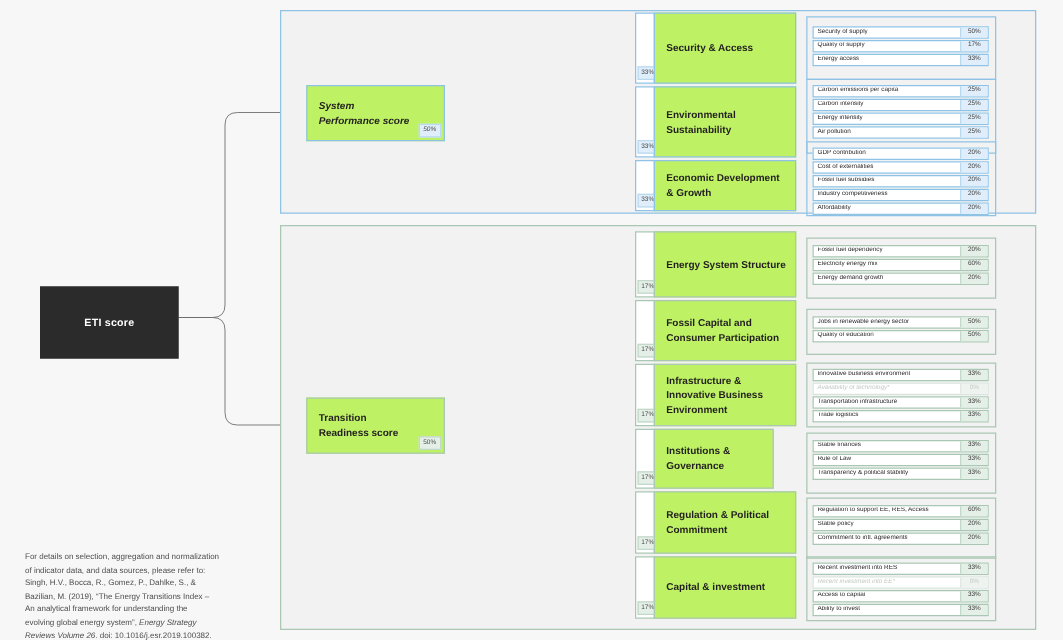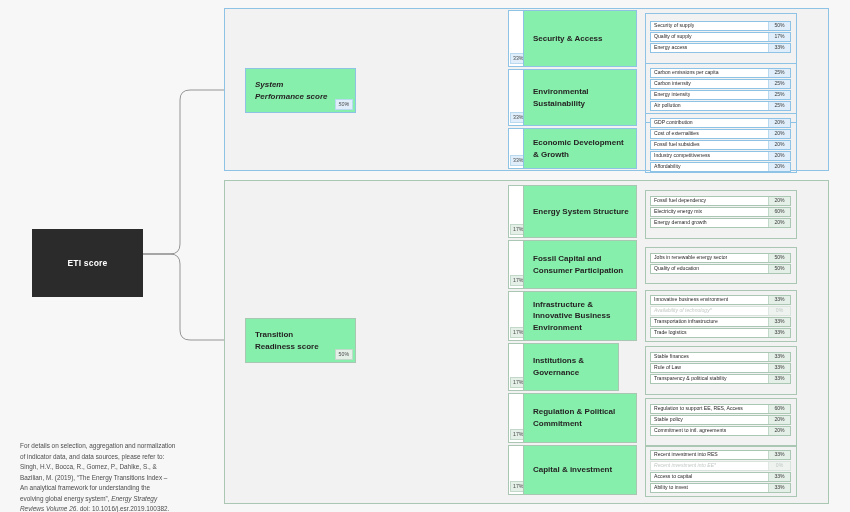--- a/index.html
+++ b/index.html
@@ -20,21 +20,21 @@
 
   
   .root-node{
     background:#2b2b2b;color:#ffffff;
     display:flex;align-items:center;justify-content:center;
     font-size:8.5px;font-weight:bold;letter-spacing:.2px;
   }
 
   
   .node{
-    background:#86efac;border:1px solid #a9c7b2;
+    background:#bef264;border:1px solid #a9c7b2;
     display:flex;align-items:center;
     font-size:8px;font-weight:bold;line-height:1.45;
     padding-left:9px;padding-right:26px;
   }
   .node.blue{border-color:#8ec3e6;}
   .node .wt{
     position:absolute;right:2px;bottom:2px;
     font-size:5.2px;font-weight:normal;
     background:#e4efe7;border:1px solid #c2d8c9;
     color:#4a4a4a;
@@ -110,21 +110,21 @@
     <path d="M356 340 H455 Q466 340 466 330 V325 Q466 315 476 315 H508"></path>
     <path d="M356 340 H455 Q466 340 466 350 V357 Q466 367 476 367 H508"></path>
     <path d="M356 340 H455 Q466 340 466 350 V409 Q466 419 476 419 H508"></path>
     <path d="M356 340 H455 Q466 340 466 350 V459 Q466 469 476 469 H508"></path>
   </svg>
 
   <div class="abs group-frame" style="left:224px;top:8px;width:605px;height:163px;"></div>
 
   <div class="abs group-frame green" style="left:224px;top:180px;width:605px;height:324px;"></div>
 
-  <div class="abs root-node" style="left:32px;top:229px;width:111px;height:68px;">
+  <div class="abs root-node" style="left:32px;top:229px;width:111px;height:58px;">
     <span>ETI score</span>
   </div>
 
   <div class="abs node blue" style="left:245px;top:68px;width:111px;height:45px;position:absolute;font-style:italic;">
     <span>System Performance score</span>
     <span class="wt">50%</span>
   </div>
 
   <div class="abs node" style="left:245px;top:318px;width:111px;height:45px;">
     <span>Transition Readiness score</span>

